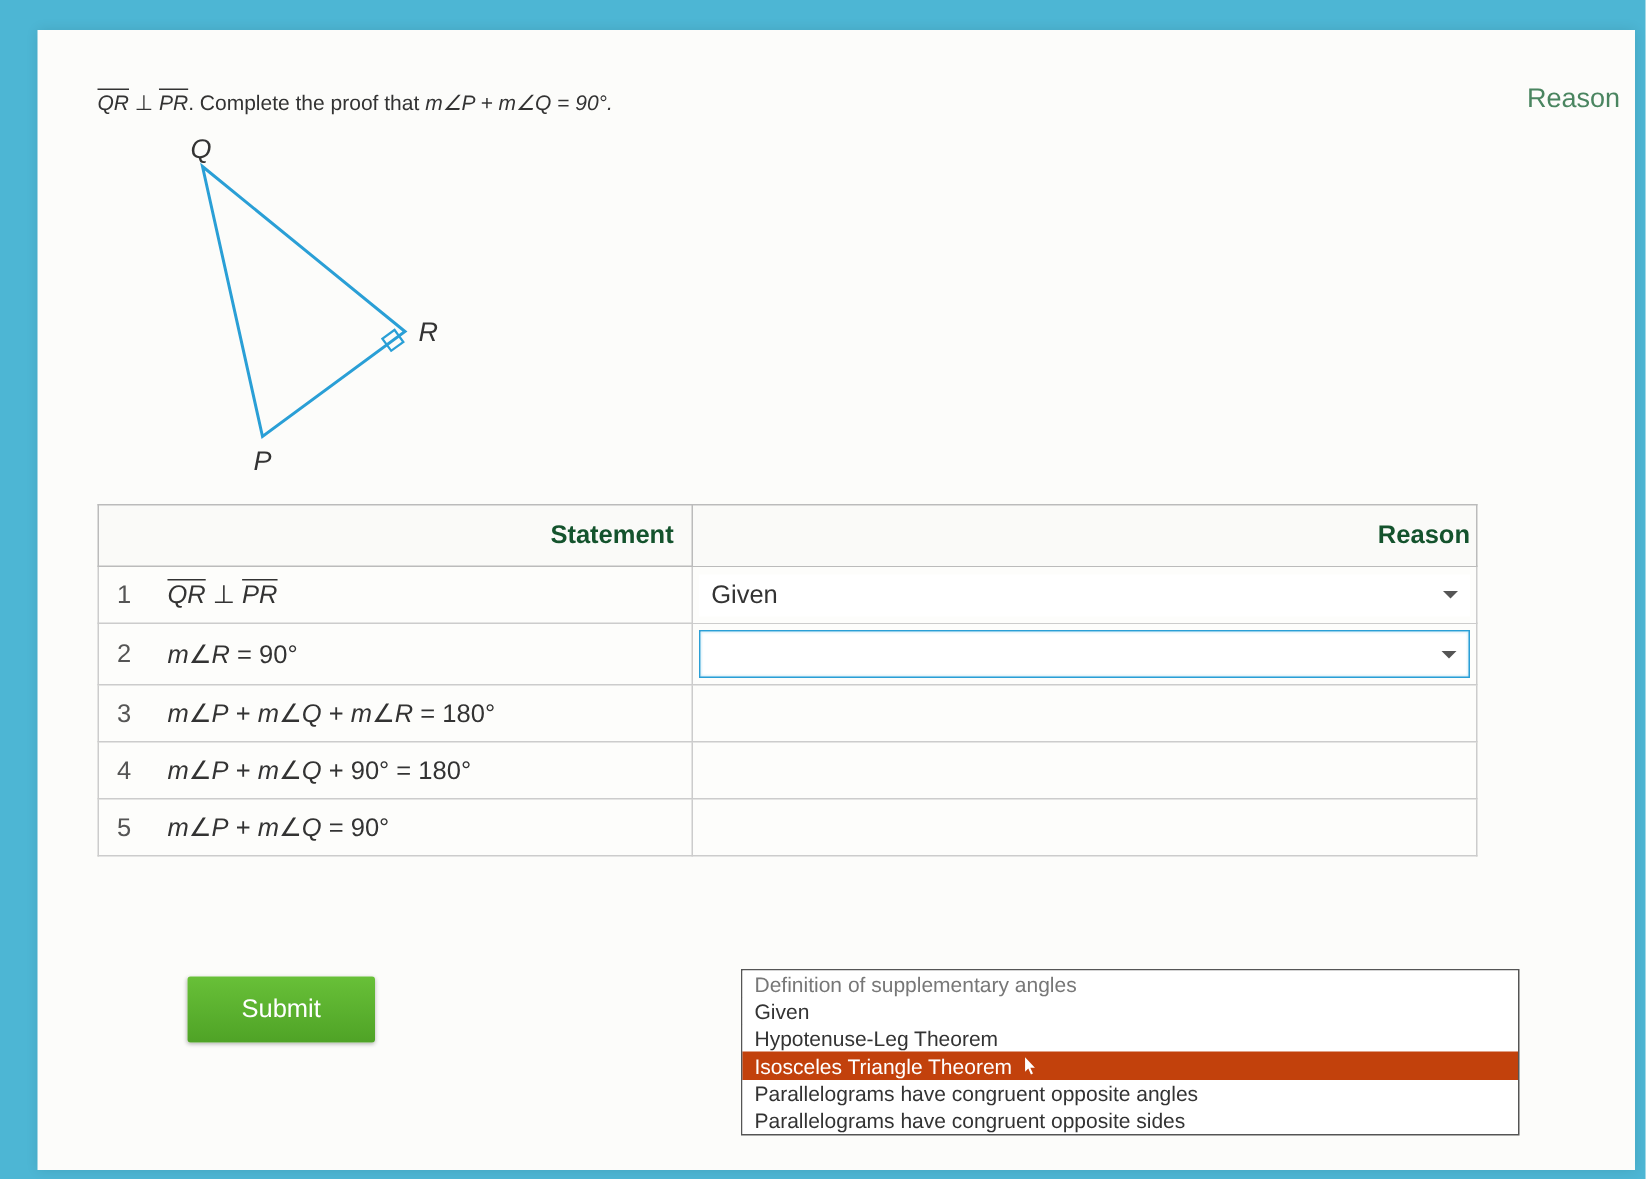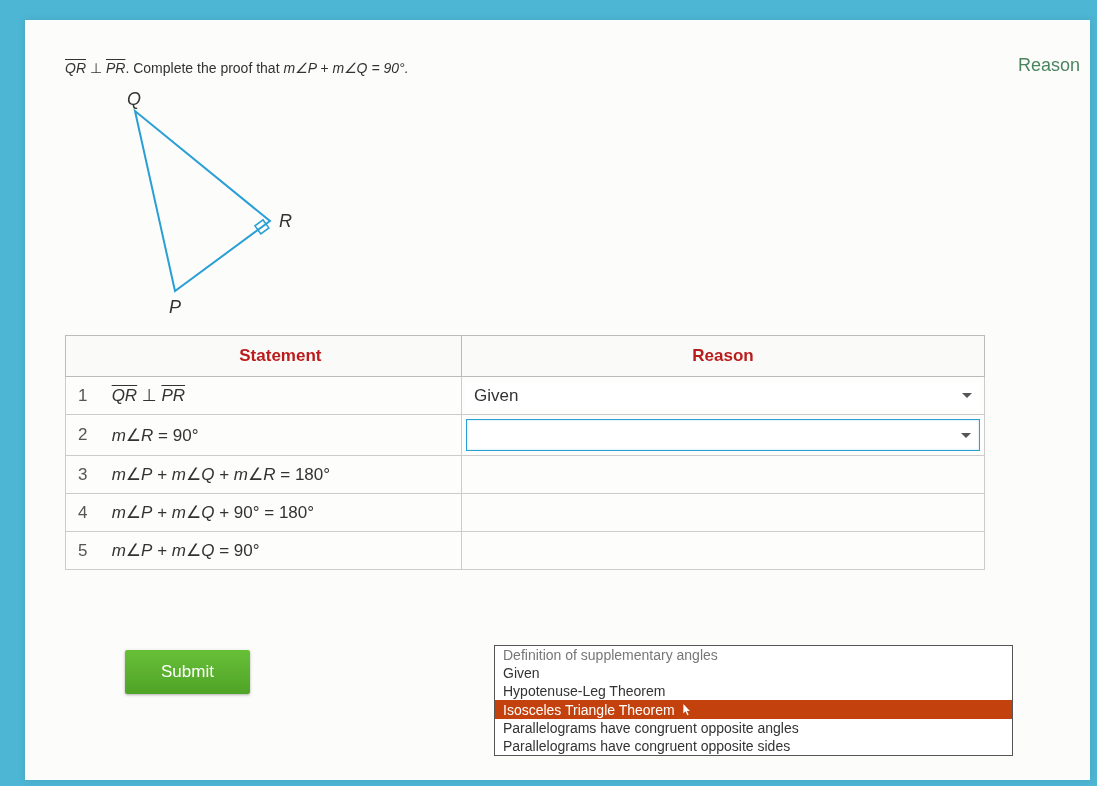--- a/index.html
+++ b/index.html
@@ -36,26 +36,26 @@
     .italic { font-style: italic; }
     .triangle-svg { margin: 5px 0 10px 30px; }
     .proof-table {
       border-collapse: collapse;
       width: 920px;
       font-size: 17px;
       color: #333;
       position: relative;
     }
     .proof-table th {
-      text-align: center;
+      text-align: right;
       padding: 10px 12px;
       border: 1px solid #bbb;
       background: #fafaf8;
       font-weight: bold;
-      color: #b91c1c;
+      color: #14532d;
     }
     .proof-table td {
       padding: 8px 12px;
       border: 1px solid #ccc;
       background: #fdfdfb;
     }
     .proof-table .row-num {
       width: 32px;
       text-align: center;
       color: #555;

